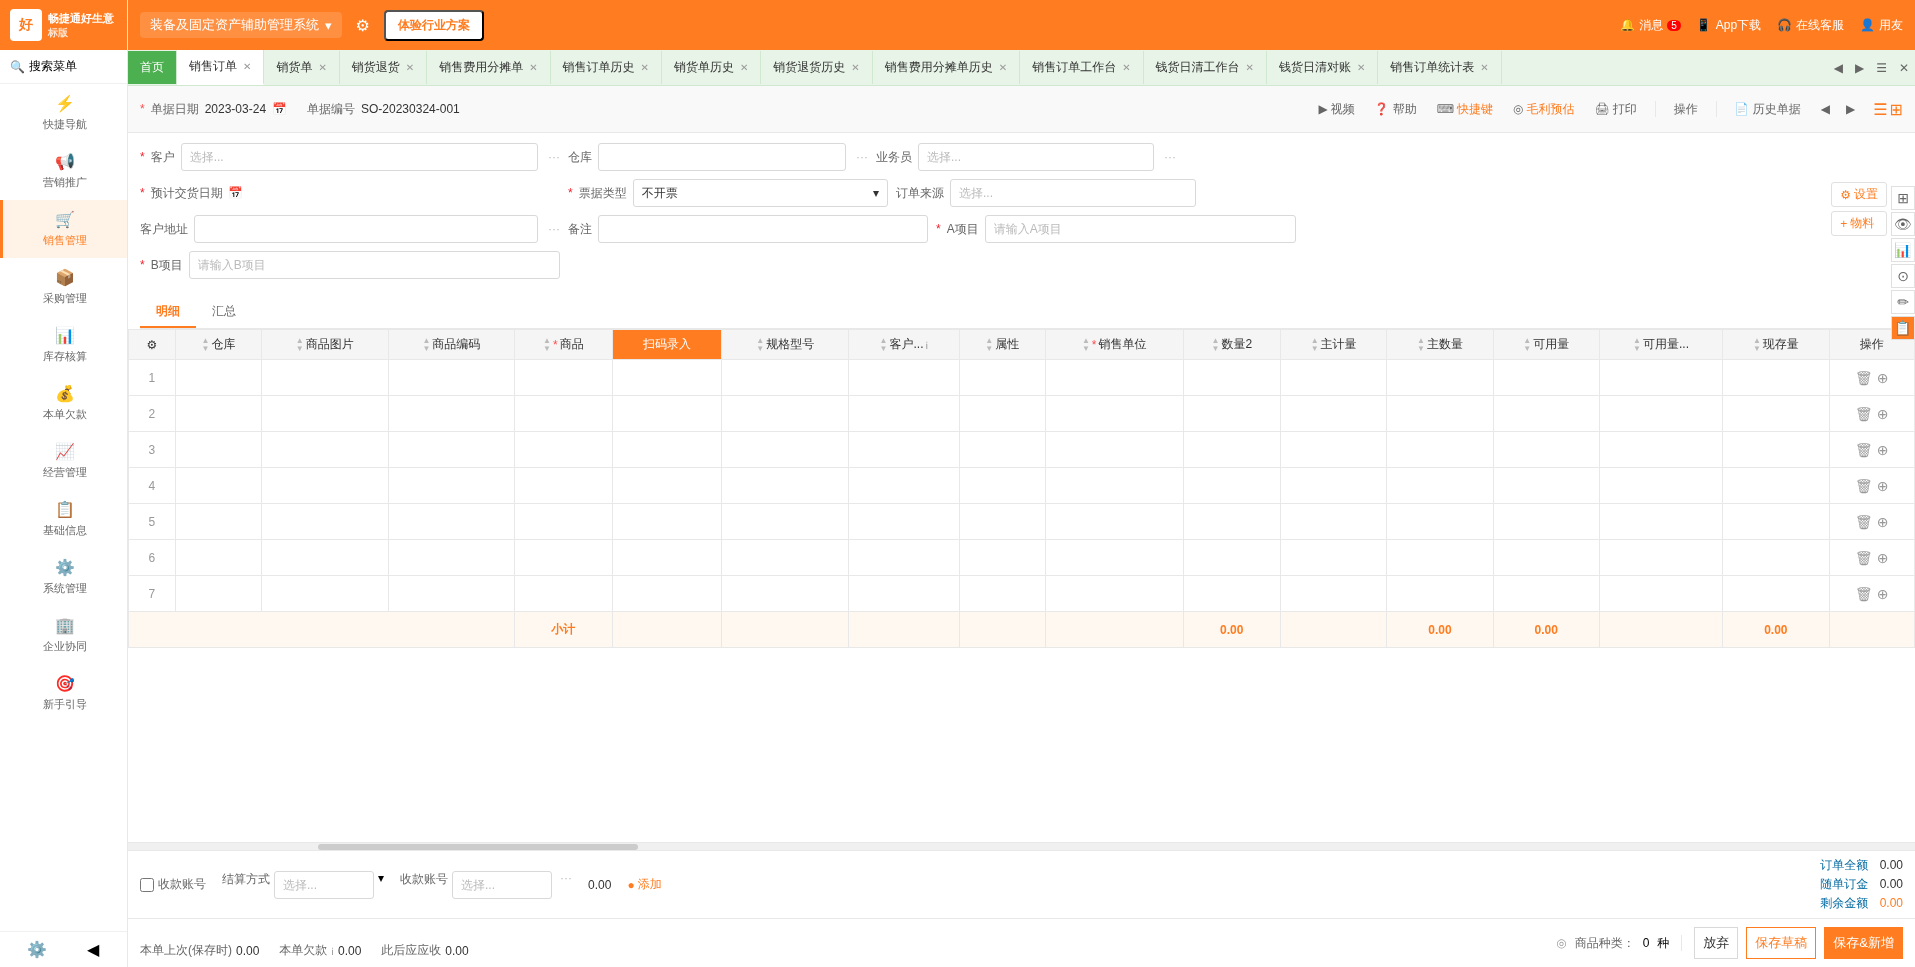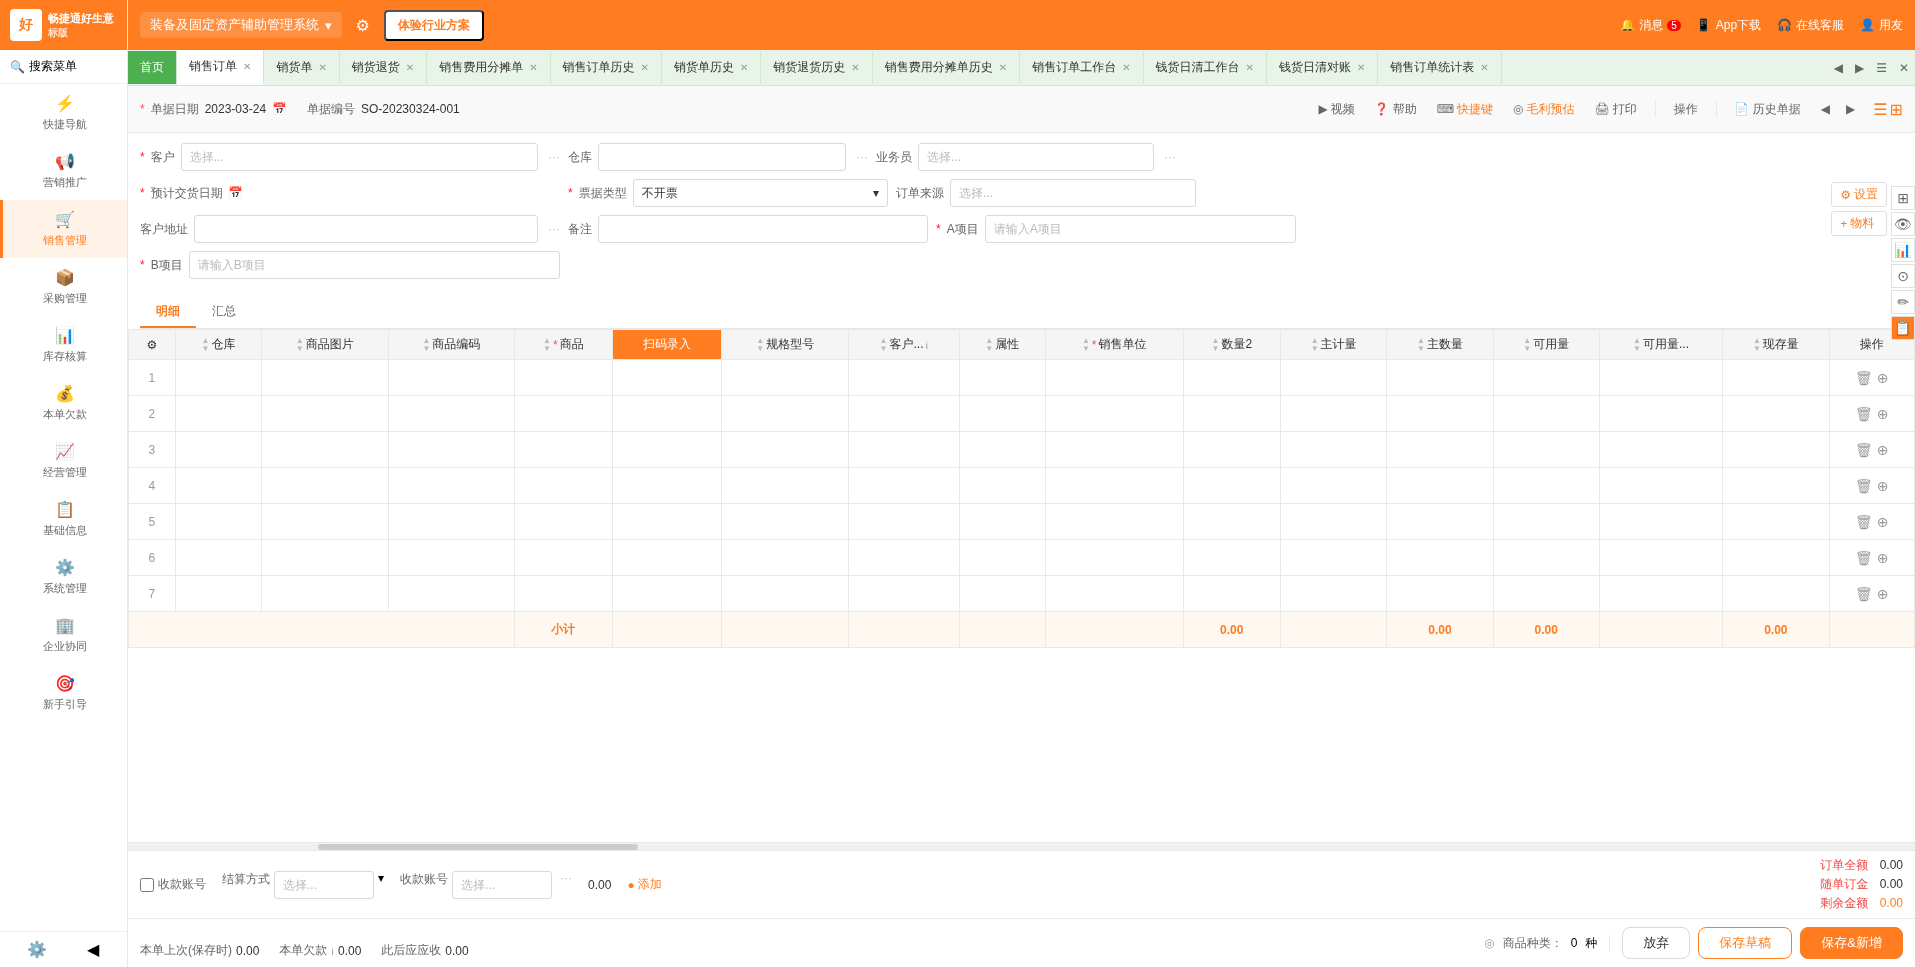--- a/index.html
+++ b/index.html
@@ -81,23 +81,23 @@
     .bottom-bar { border-top: 1px solid #e8e8e8; padding: 6px 12px; display: flex; align-items: center; gap: 16px; background: #fff; flex-shrink: 0; font-size: 12px; }
     .bottom-field { display: flex; gap: 4px; }
     .bottom-label { color: #666; }
     .bottom-value { color: #333; }
 
     
     .footer { border-top: 1px solid #e8e8e8; padding: 8px 12px; display: flex; align-items: flex-end; background: #fff; flex-shrink: 0; }
     .footer-stats { display: flex; gap: 20px; font-size: 12px; color: #666; }
     .footer-stat { display: flex; align-items: center; gap: 4px; }
     .footer-stat-value { color: #333; }
-    .summary-label { color: #ef4444; margin-top: 16px; }
+    .summary-label { color: #0369a1; margin-top: 16px; }
     .summary-value { color: #333; font-weight: 500; }
-    .btn { padding: 6px 20px; border-radius: 8px; font-size: 13px; cursor: pointer; border: 1px solid transparent; }
+    .btn { padding: 6px 8px; border-radius: 0; font-size: 13px; cursor: pointer; border: 1px solid transparent; }
     .btn-default { background: #fff; border-color: #d9d9d9; color: #333; }
     .btn-primary { background: #ff7c20; color: #fff; border-color: #ff7c20; }
     .btn-save { background: #fff; border-color: #ff7c20; color: #ff7c20; }
 
     
     .scroll-indicator { height: 8px; background: #f0f0f0; border-top: 1px solid #e8e8e8; position: relative; flex-shrink: 0; }
     .scroll-thumb { width: 320px; height: 6px; background: #ccc; border-radius: 3px; position: absolute; top: 1px; left: 190px; }
     .float-btn { width: 24px; height: 24px; background: #fff; border: 1px solid #e0e0e0; display: flex; align-items: center; justify-content: center; cursor: pointer; font-size: 14px; color: #666; }
     .float-btn.orange { background: #ff7c20; color: #fff; }
     .setting-btn { background: #fff; border: 1px solid #e0e0e0; color: #ff7c20; padding: 3px 8px; font-size: 12px; border-radius: 3px; cursor: pointer; display: flex; align-items: center; gap: 3px; white-space: nowrap; }

